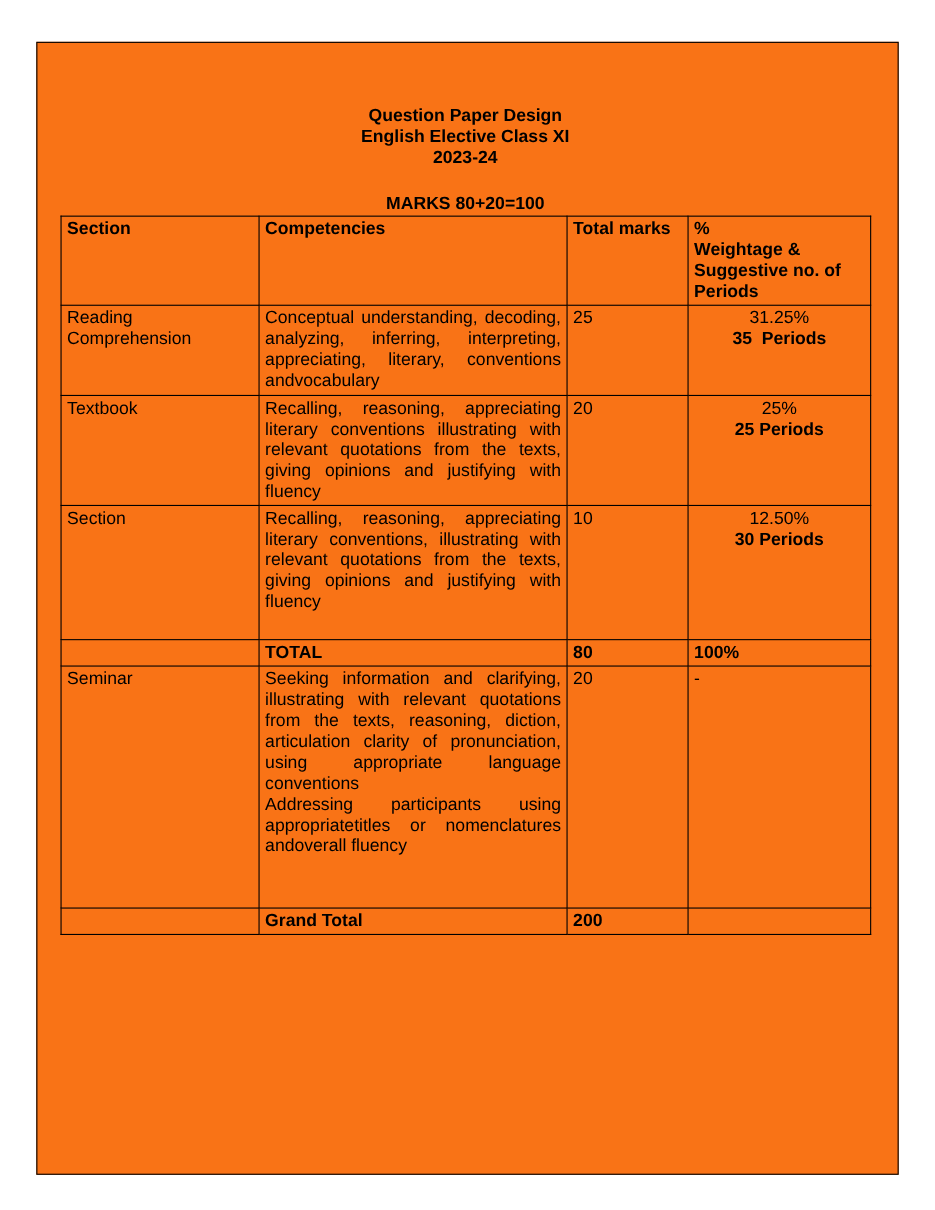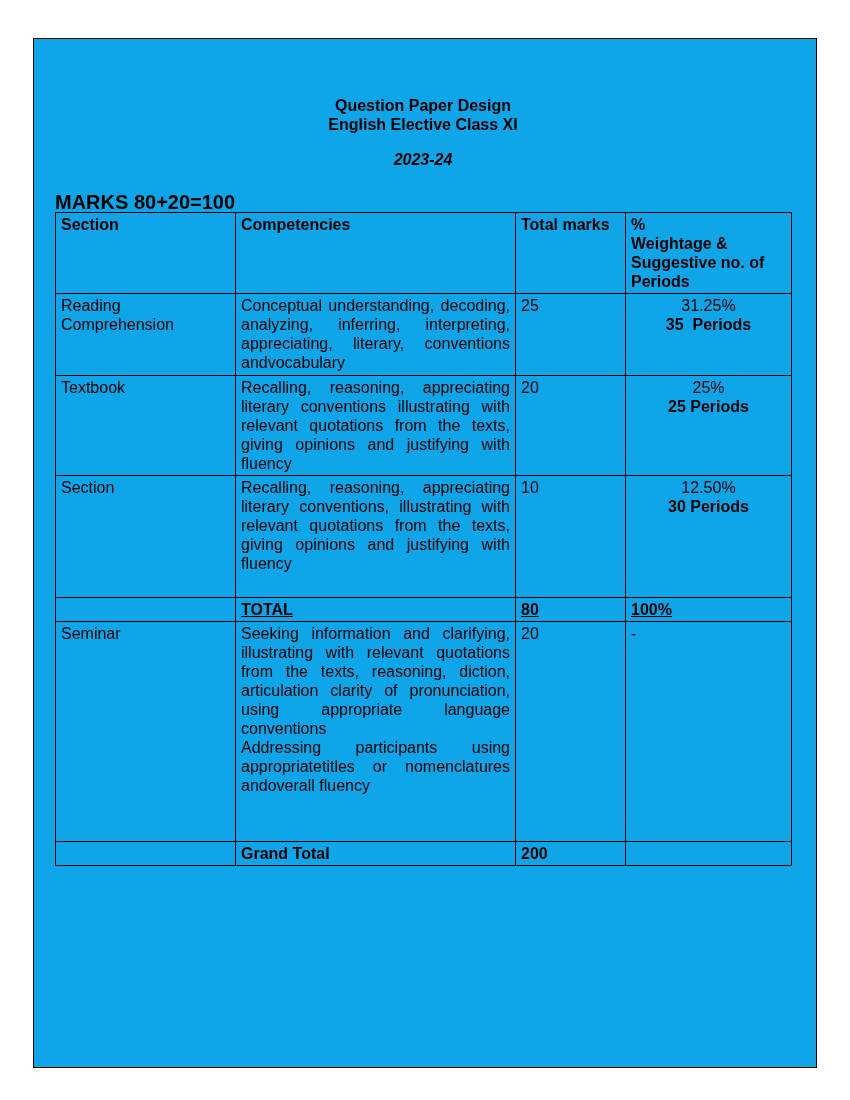--- a/index.html
+++ b/index.html
@@ -9,40 +9,40 @@
     color: #000000;
     font-family: "Liberation Sans", "DejaVu Sans", sans-serif;
   }
   body { position: relative; overflow: hidden; }
 
   .page-border {
     position: absolute;
     left: 33px; top: 38px;
     width: 784px; height: 1030px;
     border: 1px solid #000;
-    background: #0ea5e9;
+    background: #f97316;
   }
 
   .doc {
     margin: 57px 0 0 21px;
     width: 736px;
   }
 
   .title-block {
     text-align: center;
     font-weight: bold;
     font-size: 16px;
     line-height: 19px;
   }
-  .title-year { margin-top: 16px; font-style: italic; }
+  .title-year { margin-top: 0; }
 
   .marks-note {
-    text-align: left;
+    text-align: center;
     font-weight: bold;
-    font-size: 20px;
+    font-size: 16px;
     line-height: 18px;
     margin-top: 24px;
     margin-bottom: 1px;
   }
 
   table.qpd {
     border-collapse: collapse;
     table-layout: fixed;
     width: 736px;
     font-size: 16px;
@@ -73,21 +73,21 @@
 
   .pct     { display: block; text-align: center; }
   .periods { display: block; text-align: center; font-weight: bold; white-space: pre-wrap; }
 
   tr.h-head { height: 73px; margin-top: 40px; }
   tr.h-r0 { height: 82px; }
   tr.h-r1 { height: 56px; }
   tr.h-r2 { height: 97px; }
   tr.h-r3 { height: 118px; }
   tr.h-r4 { height: 122px; }
-  tr.h-r5 { height: 23px; text-decoration: underline; }
+  tr.h-r5 { height: 23px; }
   tr.h-r6 { height: 220px; }
   tr.h-r7 { height: 23px; }
 </style>
 </head>
 <body>
 
 <div class="page-border">
   <div class="doc">
 
     <div class="title-block">

